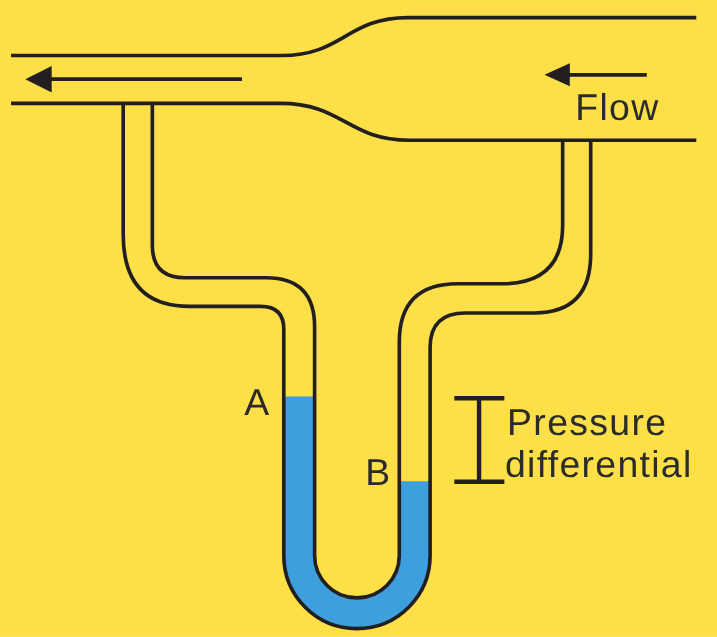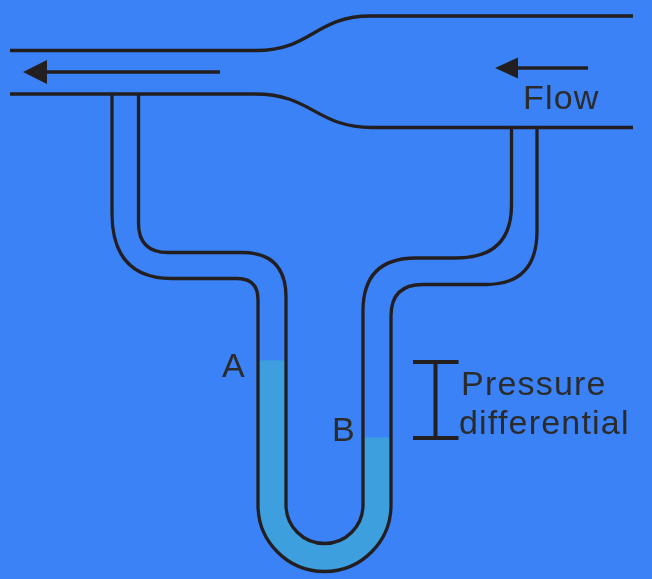--- a/index.html
+++ b/index.html
@@ -4,21 +4,21 @@
 <style>
   html, body {
     margin: 0;
     padding: 0;
     background: #ffffff;
   }
   .stage {
     position: relative;
     width: 652px;
     height: 579px;
-    background: #3b82f6;
+    background: #fde047;
     overflow: hidden;
   }
   svg {
     display: block;
   }
   .wall {
     fill: none;
     stroke: #231f20;
     stroke-width: 3.3;
   }

